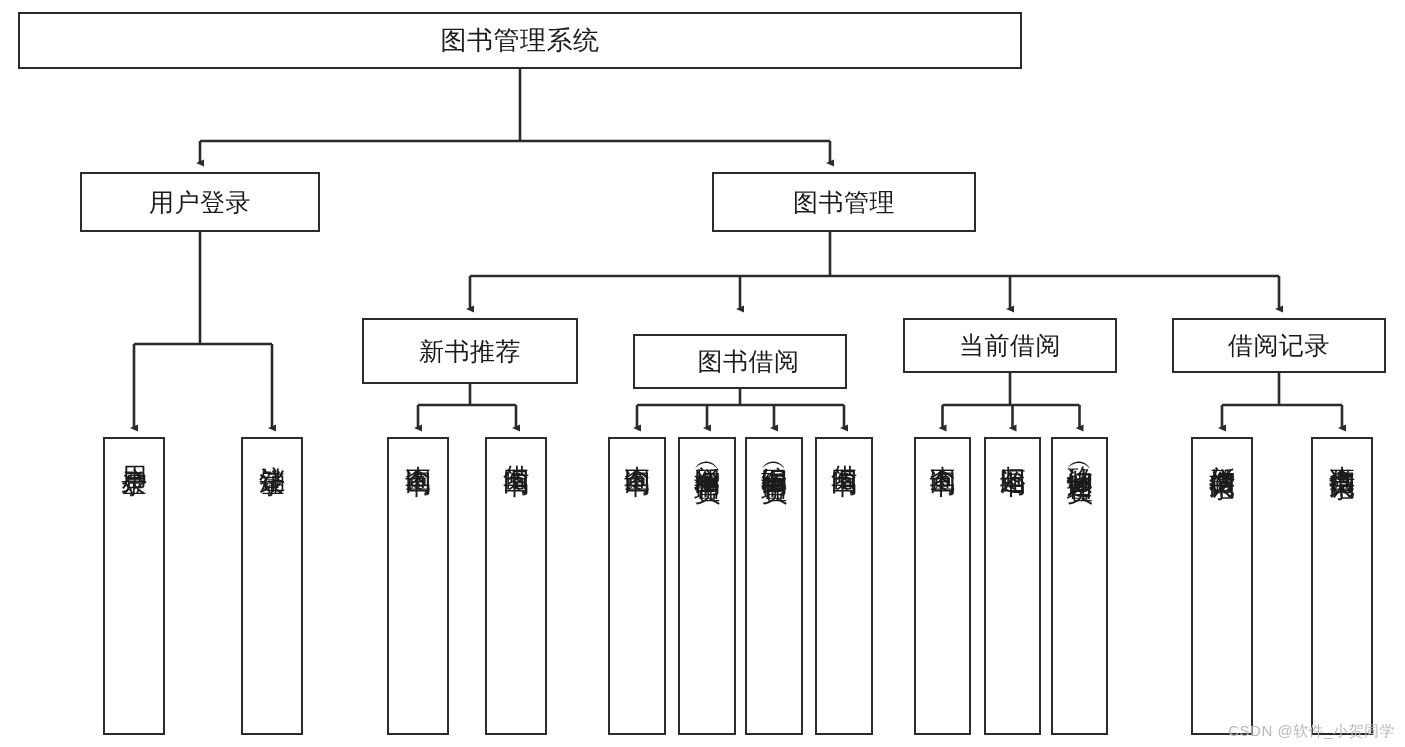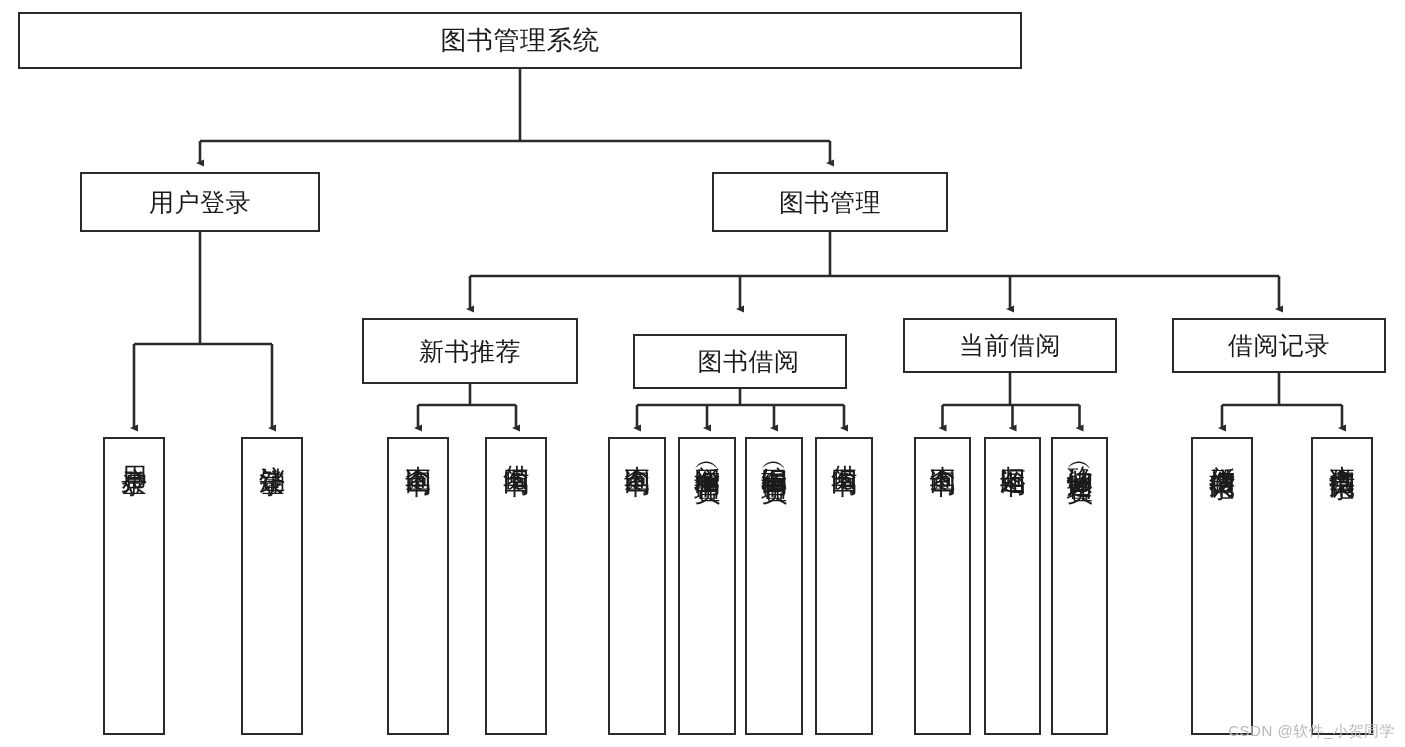--- a/index.html
+++ b/index.html
@@ -120,21 +120,21 @@
       </g>
   </svg>
 
   <div class="node-box root horizontal" style="left: 18px; top: 12px; width: 1004px; height: 57px;">
     <span class="node-label">图书管理系统</span>
   </div>
 
   <div class="node-box horizontal" style="left: 80px; top: 172px; width: 240px; height: 60px;">
     <span class="node-label">用户登录</span>
   </div>
-  <div class="node-box horizontal" style="left: 712px; top: 172px; width: 236px; height: 60px;">
+  <div class="node-box horizontal" style="left: 712px; top: 172px; width: 264px; height: 60px;">
     <span class="node-label">图书管理</span>
   </div>
 
   <div class="node-box horizontal" style="left: 362px; top: 318px; width: 216px; height: 66px;">
     <span class="node-label">新书推荐</span>
   </div>
   <div class="node-box horizontal" style="left: 633px; top: 334px; width: 214px; height: 55px; padding-left: 17px;">
     <span class="node-label">图书借阅</span>
   </div>
   <div class="node-box horizontal" style="left: 903px; top: 318px; width: 214px; height: 55px;">

